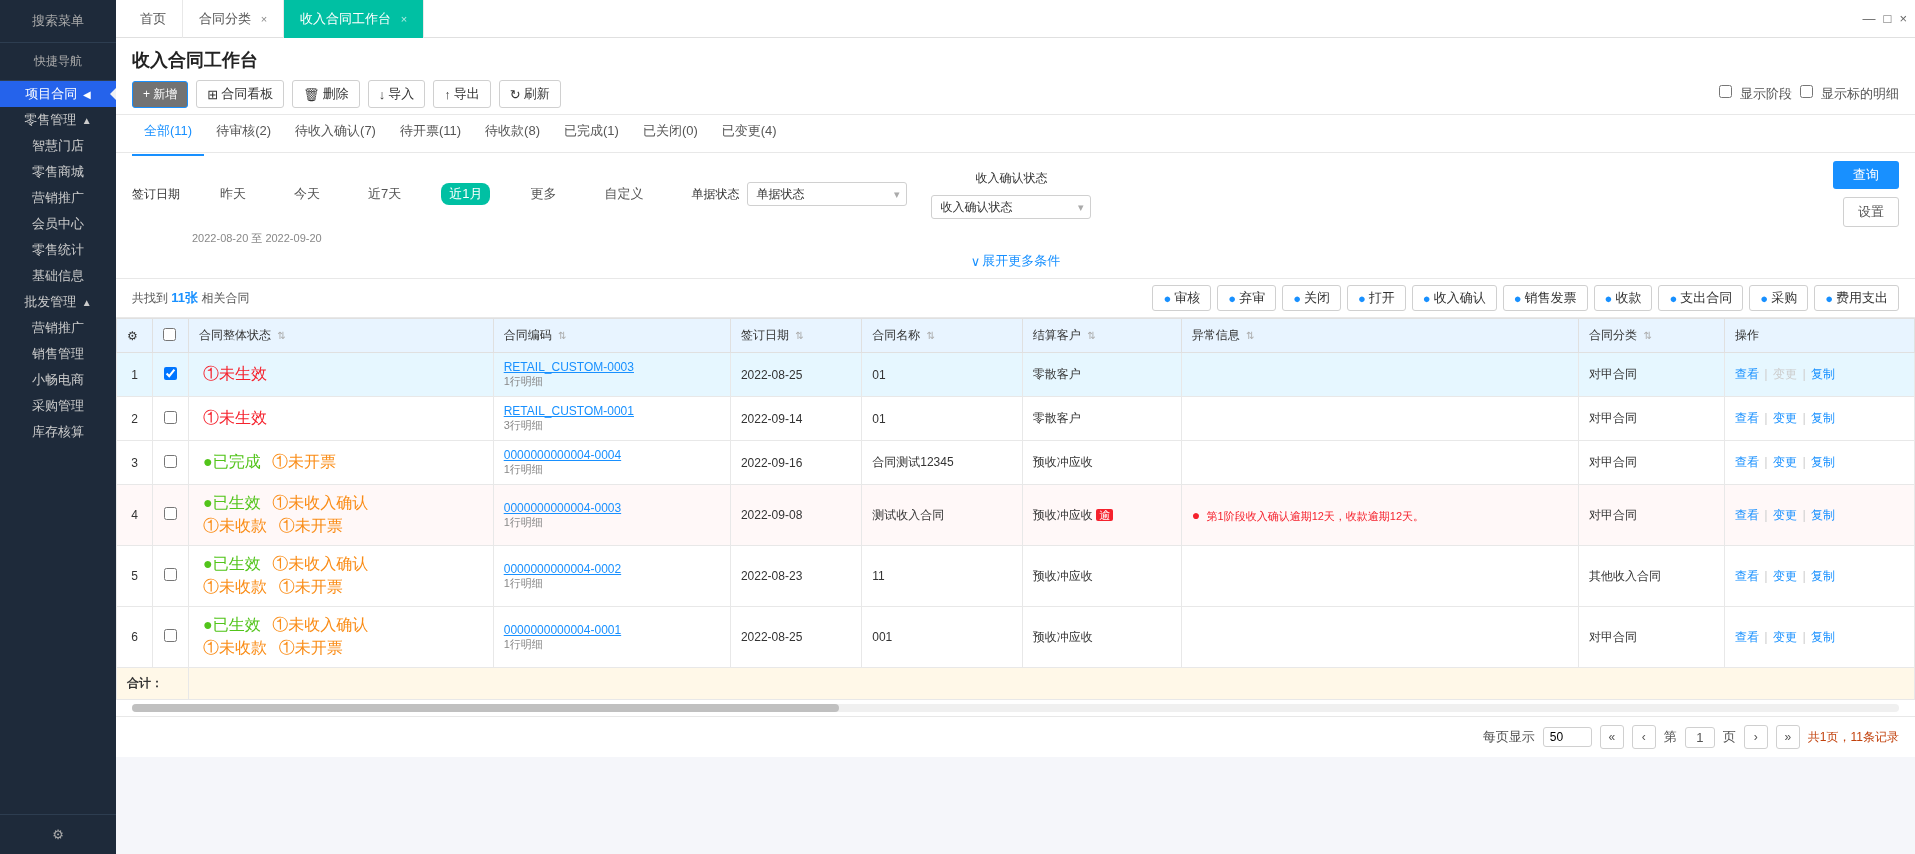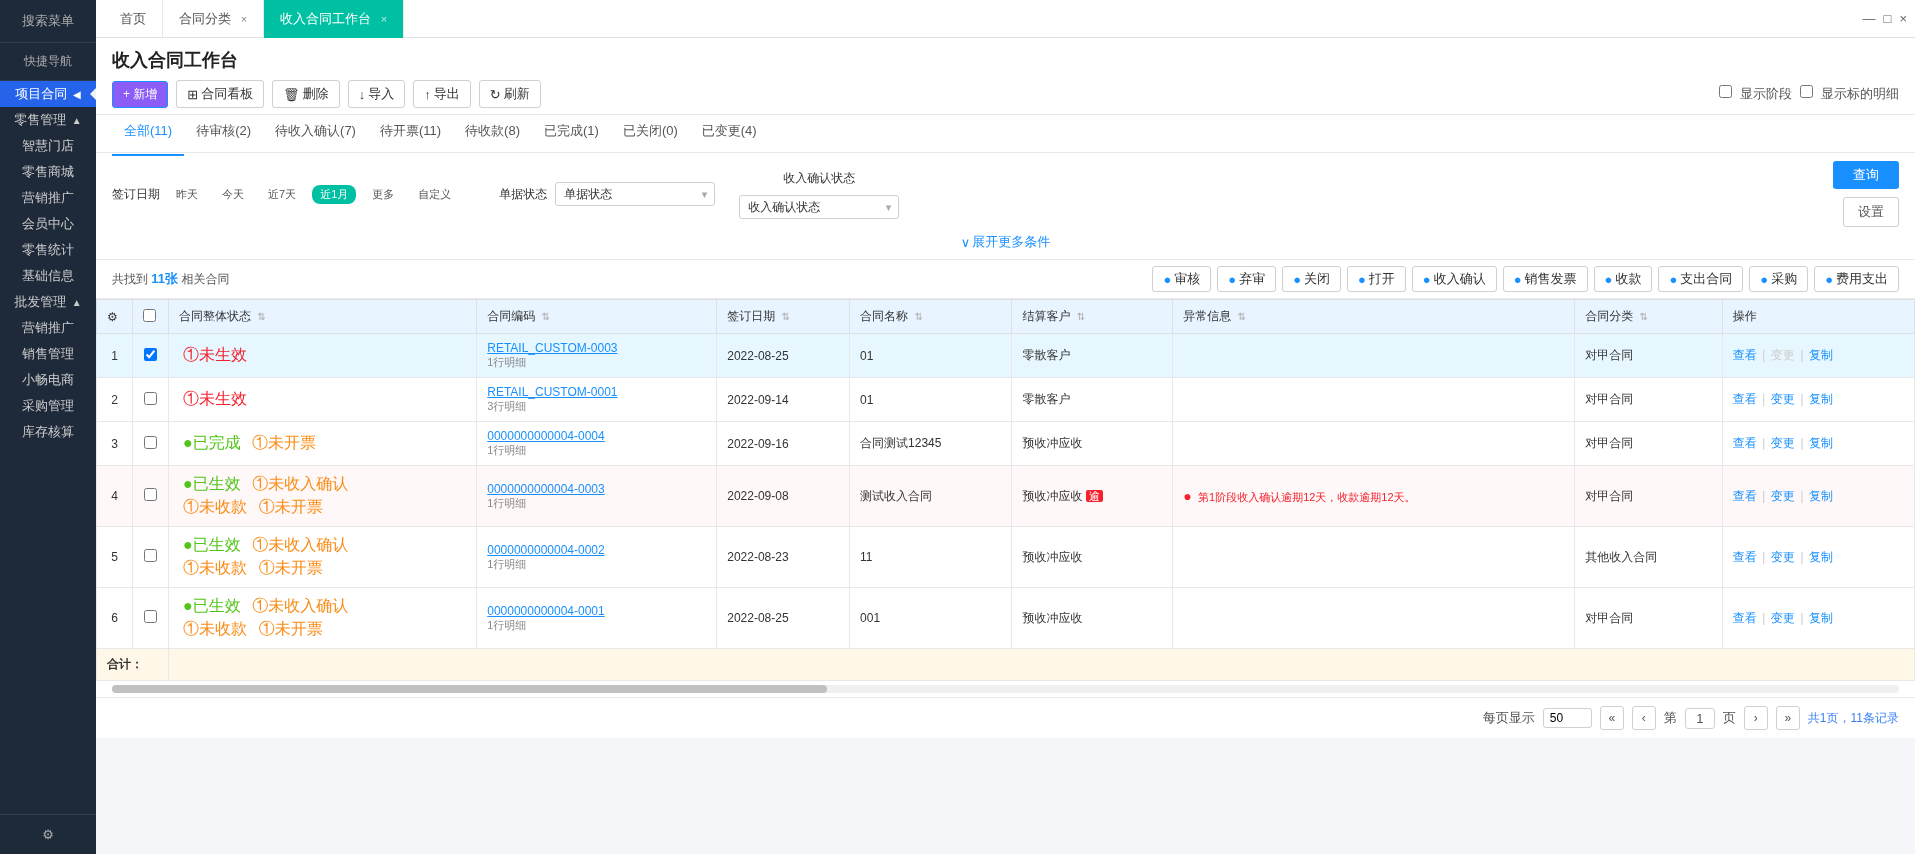--- a/index.html
+++ b/index.html
@@ -1,19 +1,19 @@
 <!DOCTYPE html>
 <html><head>
   <meta charset="utf-8">
   <style>
     * { box-sizing: border-box; margin: 0; padding: 0; font-family: 'Microsoft YaHei', Arial, sans-serif; font-size: 13px; }
     body { background: #f0f2f5; display: flex; height: 854px; overflow: hidden; }
 
     
-    .sidebar { width: 96px; background: #1e2a3a; color: #ccc; display: flex; flex-direction: column; height: 100%; flex-shrink: 0; }
+    .sidebar { width: 116px; background: #1e2a3a; color: #ccc; display: flex; flex-direction: column; height: 100%; flex-shrink: 0; }
     .sidebar-search { padding: 12px 8px; color: #aaa; text-align: center; border-bottom: 1px solid #2d3d50; cursor: pointer; font-size: 13px; }
     .sidebar-nav { padding: 8px; text-align: center; color: #aaa; font-size: 12px; border-bottom: 1px solid #2d3d50; cursor: pointer; padding: 10px 0; }
     .sidebar-item { padding: 4px 0; text-align: center; color: #ccc; cursor: pointer; font-size: 13px; position: relative; }
     .sidebar-item.active { background: #2563eb; color: #fff; }
     .sidebar-item.active::after { content: ''; position: absolute; right: 0; top: 50%; transform: translateY(-50%); border: 6px solid transparent; border-right-color: #f0f2f5; }
     .sidebar-item .arrow { font-size: 10px; margin-left: 2px; }
     .sidebar-bottom { margin-top: auto; padding: 12px 0; text-align: center; color: #aaa; border-top: 1px solid #2d3d50; cursor: pointer; }
 
     
     .main { flex: 1; display: flex; flex-direction: column; overflow: hidden; }
@@ -23,35 +23,35 @@
     .tab-item { padding: 0 16px; height: 38px; line-height: 38px; cursor: pointer; color: #555; font-size: 13px; border-right: 1px solid #e8e8e8; }
     .tab-item.active { background: #00c0a3; color: #fff; border-radius: 0; }
     .tab-item .close { margin-left: 6px; color: inherit; opacity: 0.7; font-size: 11px; }
     .tabs-bar-right { margin-left: auto; display: flex; align-items: center; gap: 8px; color: #666; font-size: 13px; }
 
     
     .page-header { background: #fff; padding: 10px 16px 6px; border-bottom: 1px solid #e8e8e8; }
     .page-title { font-size: 18px; font-weight: bold; color: #222; margin-bottom: 8px; }
     .toolbar { display: flex; align-items: center; gap: 8px; }
     .toolbar-btn { display: flex; align-items: center; gap: 3px; padding: 4px 10px; border: 1px solid #d0d0d0; border-radius: 3px; background: #fff; color: #333; cursor: pointer; font-size: 12px; }
-    .toolbar-btn.primary { background: #8b5cf6; color: #fff; border-color: #1890ff; }
+    .toolbar-btn.primary { background: #737373; color: #fff; border-color: #1890ff; }
     .toolbar-sep { flex: 1; }
     .toolbar-check { display: flex; align-items: flex-start; gap: 8px; font-size: 12px; color: #555; cursor: pointer; }
     .toolbar-check input { margin: 0; }
 
     
     .status-tabs { background: #fff; padding: 0 16px; border-bottom: 1px solid #e8e8e8; display: flex; align-items: center; height: 38px; }
     .status-tab { padding: 0 12px; height: 44px; line-height: 38px; cursor: pointer; color: #555; font-size: 13px; position: relative; }
     .status-tab.active { color: #1890ff; }
     .status-tab.active::after { content: ''; position: absolute; bottom: 0; left: 0; right: 0; height: 2px; background: #1890ff; }
 
     
     .filter-bar { background: #fff; padding: 8px 16px; border-bottom: 1px solid #e8e8e8; }
     .filter-label { color: #333; font-size: 12px; }
-    .filter-date-btn { padding: 2px 8px; border-radius: 3px; cursor: pointer; font-size: 11px; color: #555; }
+    .filter-date-btn { padding: 2px 8px; border-radius: 3px; cursor: pointer; font-size: 13px; color: #555; margin-left: 24px; }
     .filter-date-btn.active { background: #00c0a3; color: #fff; border-radius: 8px; }
     .filter-date-range { font-size: 11px; color: #888; margin-top: 2px; }
     .filter-select { padding: 4px 28px 4px 8px; border: 1px solid #d0d0d0; border-radius: 3px; font-size: 12px; background: #fff; color: #333; min-width: 160px; appearance: none; cursor: pointer; }
     .filter-select-wrap { position: relative; display: inline-block; }
     .filter-select-wrap::after { content: '▾'; position: absolute; right: 8px; top: 50%; transform: translateY(-50%); color: #aaa; pointer-events: none; font-size: 11px; }
     .filter-expand { color: #1890ff; cursor: pointer; font-size: 12px; display: flex; align-items: center; gap: 2px; margin-top: 2px; }
     .query-btn { padding: 5px 20px; background: #1890ff; color: #fff; border: none; border-radius: 3px; cursor: pointer; font-size: 13px; }
     .setting-btn { padding: 5px 14px; background: #fff; color: #555; border: 1px solid #d0d0d0; border-radius: 3px; cursor: pointer; font-size: 13px; margin-top: 4px; display: block; }
 
     
@@ -80,21 +80,21 @@
     .warn-text { color: #f5222d; font-size: 11px; }
     .warn-dot { color: #f5222d; font-size: 14px; margin-right: 3px; }
     .center { text-align: center; }
     .summary-row td { background: #fff8e8 !important; font-weight: bold; }
 
     
     .pagination { background: #fff; padding: 8px 16px; display: flex; align-items: center; justify-content: flex-end; gap: 8px; border-top: 1px solid #e8e8e8; font-size: 12px; color: #555; }
     .page-size-select { padding: 2px 20px 2px 6px; border: 1px solid #d0d0d0; border-radius: 3px; font-size: 12px; appearance: none; background: #fff; cursor: pointer; }
     .page-btn { width: 24px; height: 24px; display: inline-flex; align-items: center; justify-content: center; border: 1px solid #d0d0d0; border-radius: 3px; background: #fff; cursor: pointer; color: #555; font-size: 12px; }
     .page-num { padding: 2px 6px; border: 1px solid #d0d0d0; border-radius: 3px; background: #fff; min-width: 30px; text-align: center; }
-    .page-info { color: #3b82f6; font-size: 12px; }
+    .page-info { color: #c2410c; font-size: 12px; }
 
     .scroll-bar-wrap { background: #fff; padding: 4px 16px; }
     .fake-scrollbar { height: 8px; background: #f0f0f0; border-radius: 4px; position: relative; }
     .fake-scrollbar-thumb { position: absolute; left: 0; top: 0; width: 40%; height: 100%; background: #c0c0c0; border-radius: 4px; }
     .filter-full-row { display: flex; align-items: flex-start; gap: 0; }
     .filter-left-col { display: flex; flex-direction: column; gap: 4px; }
   </style>
 </head>
 <body>
 
@@ -263,20 +263,24 @@
                 <option>收入确认状态</option>
               </select>
             </div>
           </div>
 
           <div style="margin-left:auto; display:flex; flex-direction:column; align-items:flex-end; gap:4px;">
             <button class="query-btn">查询</button>
             <button class="setting-btn">设置</button>
           </div>
         </div>
+        <div style="display:flex; align-items:center; gap:4px;">
+          <span style="width:56px;"></span>
+          <span class="filter-date-range">2022-08-20 至 2022-09-20</span>
+        </div>
         <div style="display:flex; justify-content:center; margin-top:2px;">
           <span class="filter-expand">
             <span>∨</span>
             <span>展开更多条件</span>
           </span>
         </div>
       </div>
     </div>
   </div>
 

